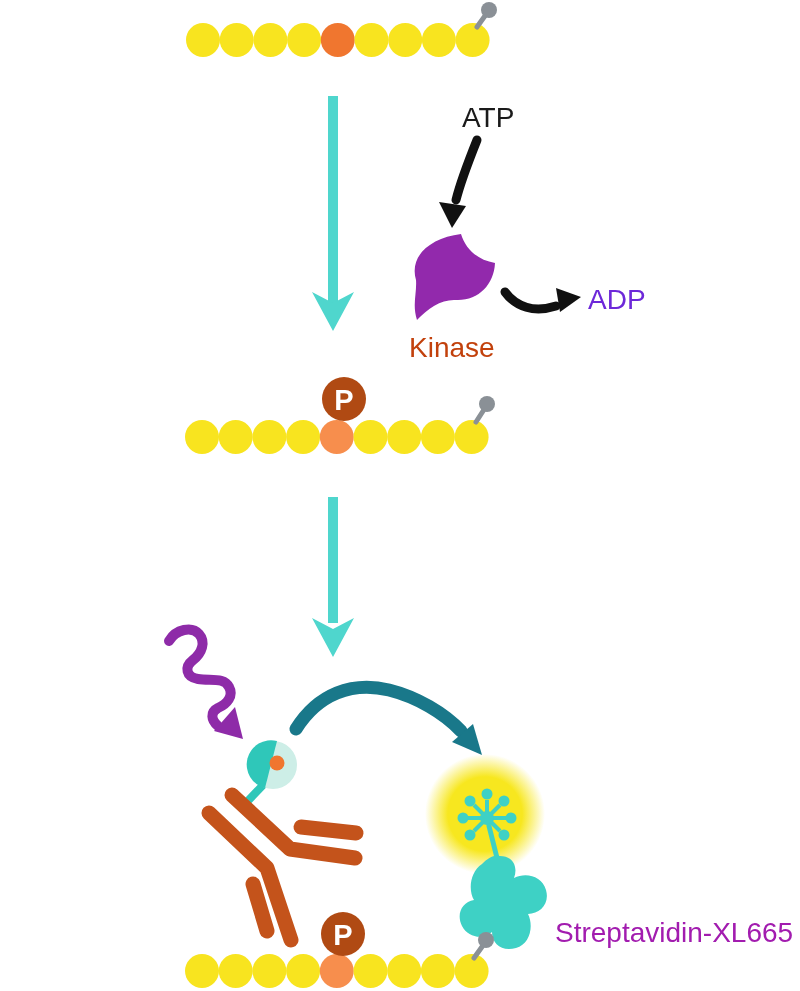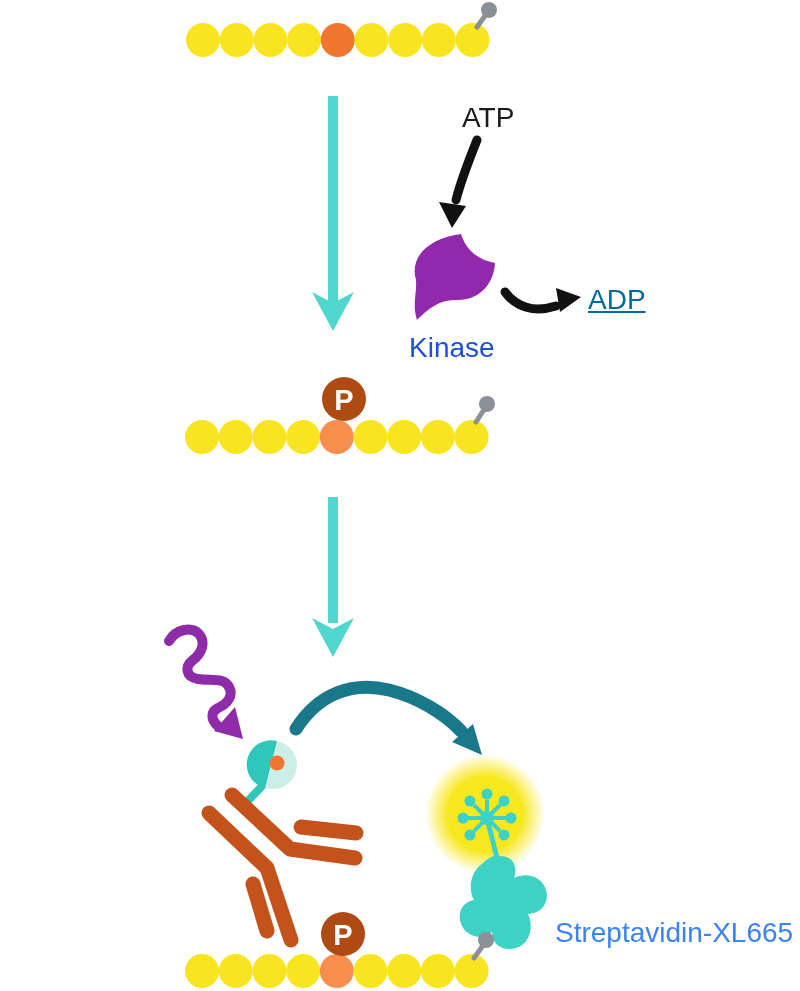--- a/index.html
+++ b/index.html
@@ -158,18 +158,18 @@
     <circle cx="343" cy="934" r="22" fill="#B04A13"></circle>
     <text class="p-letter" x="343" y="945" fill="#FFFFFF">P</text>
   </g>
   <g>
     <line x1="474" y1="958" x2="484" y2="944" stroke-width="5" stroke-linecap="round" stroke="#8A9096"></line>
     <circle cx="486" cy="940" r="8" fill="#8A9096"></circle>
   </g>
 </svg>
 
 <div class="label" id="lbl-atp" style="color: rgb(26, 26, 26);">ATP</div>
-<div class="label" id="lbl-kinase" style="color: #1d4ed8;">Kinase</div>
-<div class="label" id="lbl-adp" style="color: #0369a1; text-decoration: underline;">ADP</div>
+<div class="label" id="lbl-kinase" style="color: #c2410c;">Kinase</div>
+<div class="label" id="lbl-adp" style="color: #6d28d9;">ADP</div>
 <div class="label" id="lbl-antibody" style="color: rgb(26, 26, 26);"><br></div>
-<div class="label" id="lbl-strep" style="color: #3b82f6;">Streptavidin-XL665</div>
+<div class="label" id="lbl-strep" style="color: #a21caf;">Streptavidin-XL665</div>
 
 </div>
 
 </body></html>

